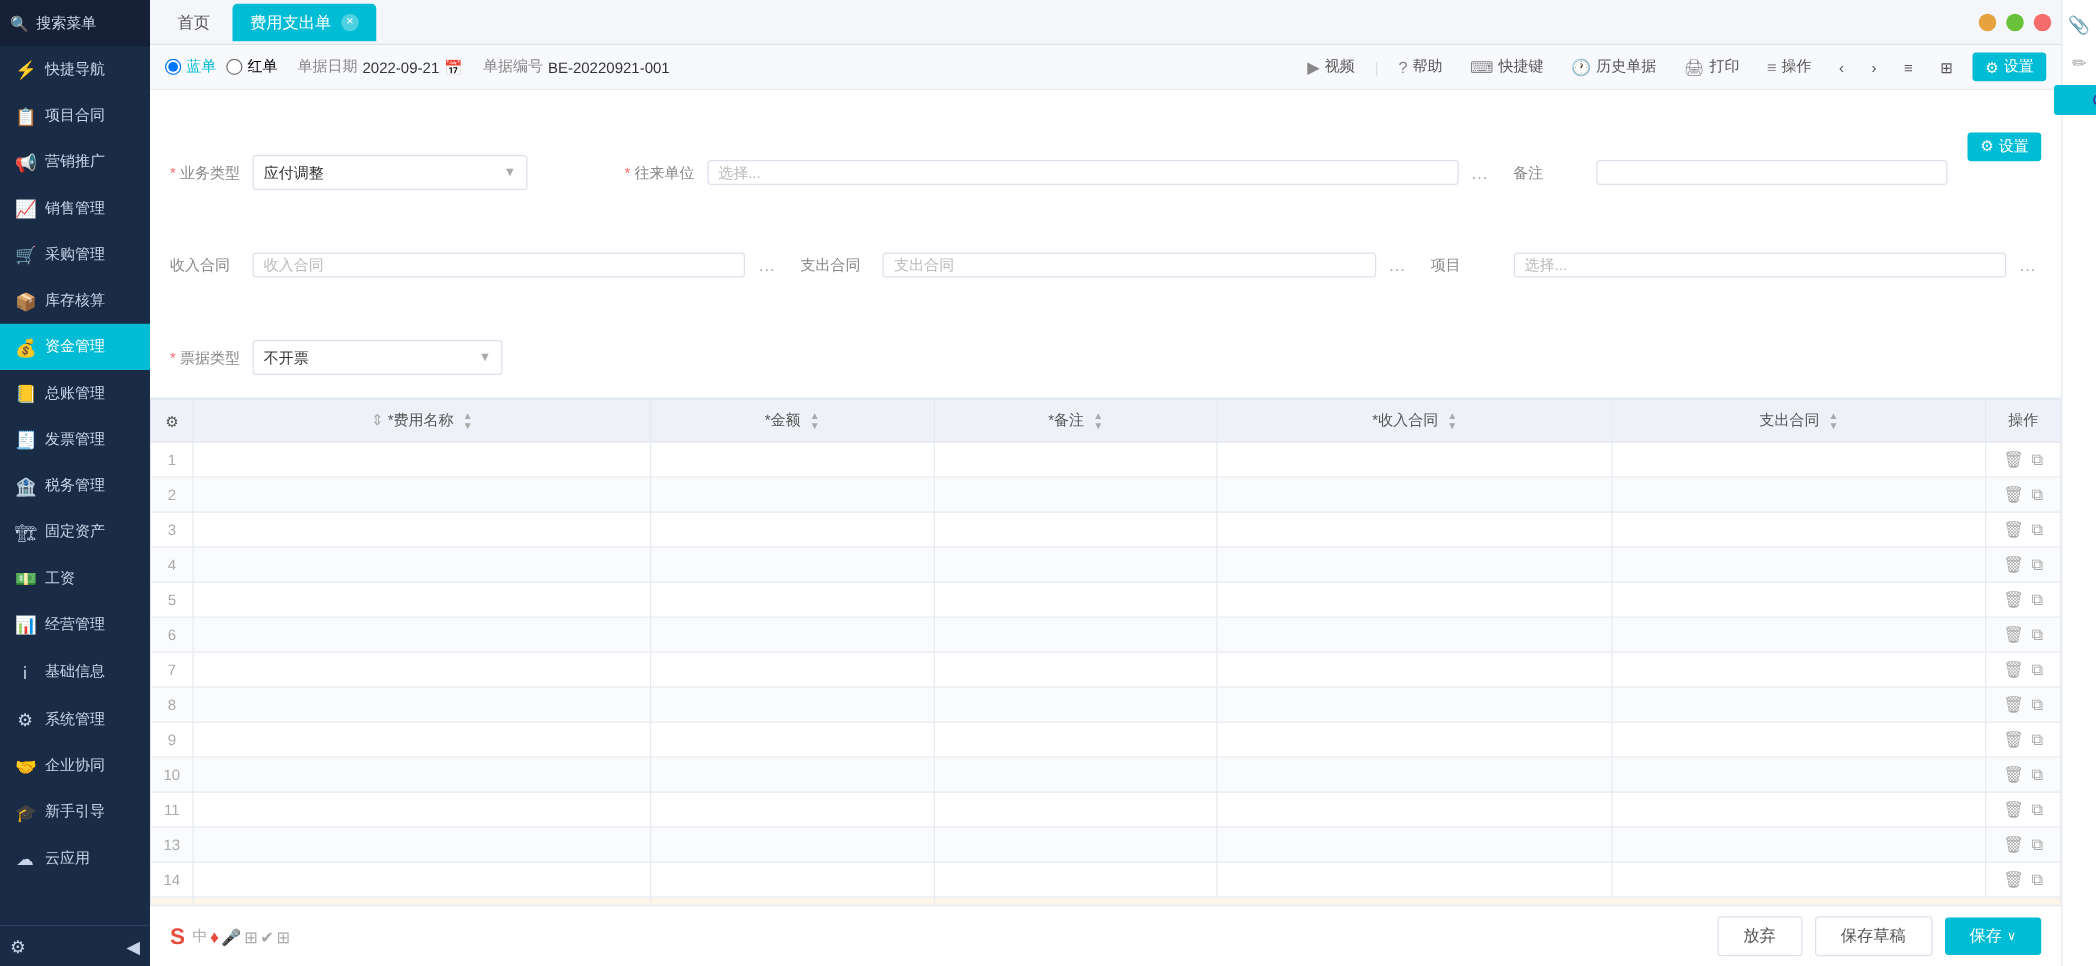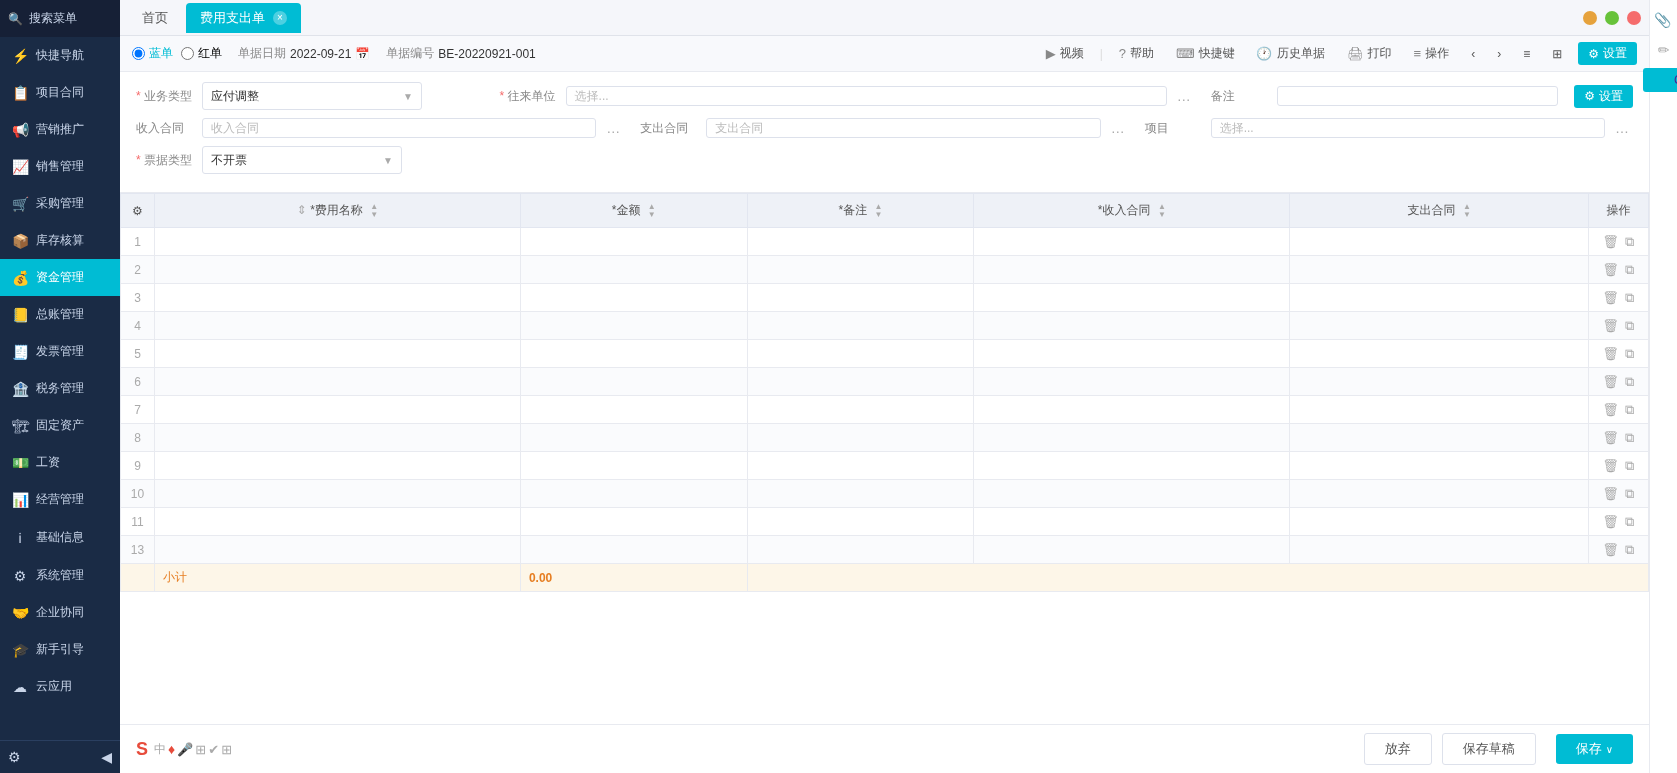--- a/index.html
+++ b/index.html
@@ -181,20 +181,21 @@
       display: flex;
       align-items: center;
       gap: 16px;
       margin-bottom: 8px;
     }
     .form-field {
       display: flex;
       align-items: center;
       gap: 6px;
       flex: 1;
+      margin-top: 42px;
     }
     .form-field label {
       font-size: 12px;
       color: #888;
       white-space: nowrap;
       min-width: 60px;
     }
     .form-field .required { color: #f56c6c; }
     .form-select {
       flex: 1;
@@ -332,21 +333,20 @@
       padding: 6px 20px;
       border: none;
       border-radius: 3px;
       background: #00bcd4;
       color: #fff;
       cursor: pointer;
       font-size: 13px;
       display: flex;
       align-items: center;
       gap: 4px;
-      margin-left: 10px;
     }
     .btn-save .dropdown { font-size: 10px; }
 
     
     .right-panel {
       width: 28px;
       background: #fff;
       border-left: 1px solid #e8eaf0;
       display: flex;
       flex-direction: column;
@@ -814,20 +814,34 @@
     <td></td>
     <td></td>
     <td></td>
     <td class="action-col">
       <div class="action-icons">
         <span class="action-icon">🗑</span>
         <span class="action-icon">⧉</span>
       </div>
     </td>
   </tr>
+          <tr>
+    <td class="row-num">14</td>
+    <td></td>
+    <td></td>
+    <td></td>
+    <td></td>
+    <td></td>
+    <td class="action-col">
+      <div class="action-icons">
+        <span class="action-icon">🗑</span>
+        <span class="action-icon">⧉</span>
+      </div>
+    </td>
+  </tr>
           <tr class="subtotal-row">
   <td class="row-num"></td>
   <td>小计</td>
   <td style="color:#e67e22;font-weight:bold;">0.00</td>
   <td colspan="4"></td>
 </tr>
         </tbody>
     </table>
   </div>
 

